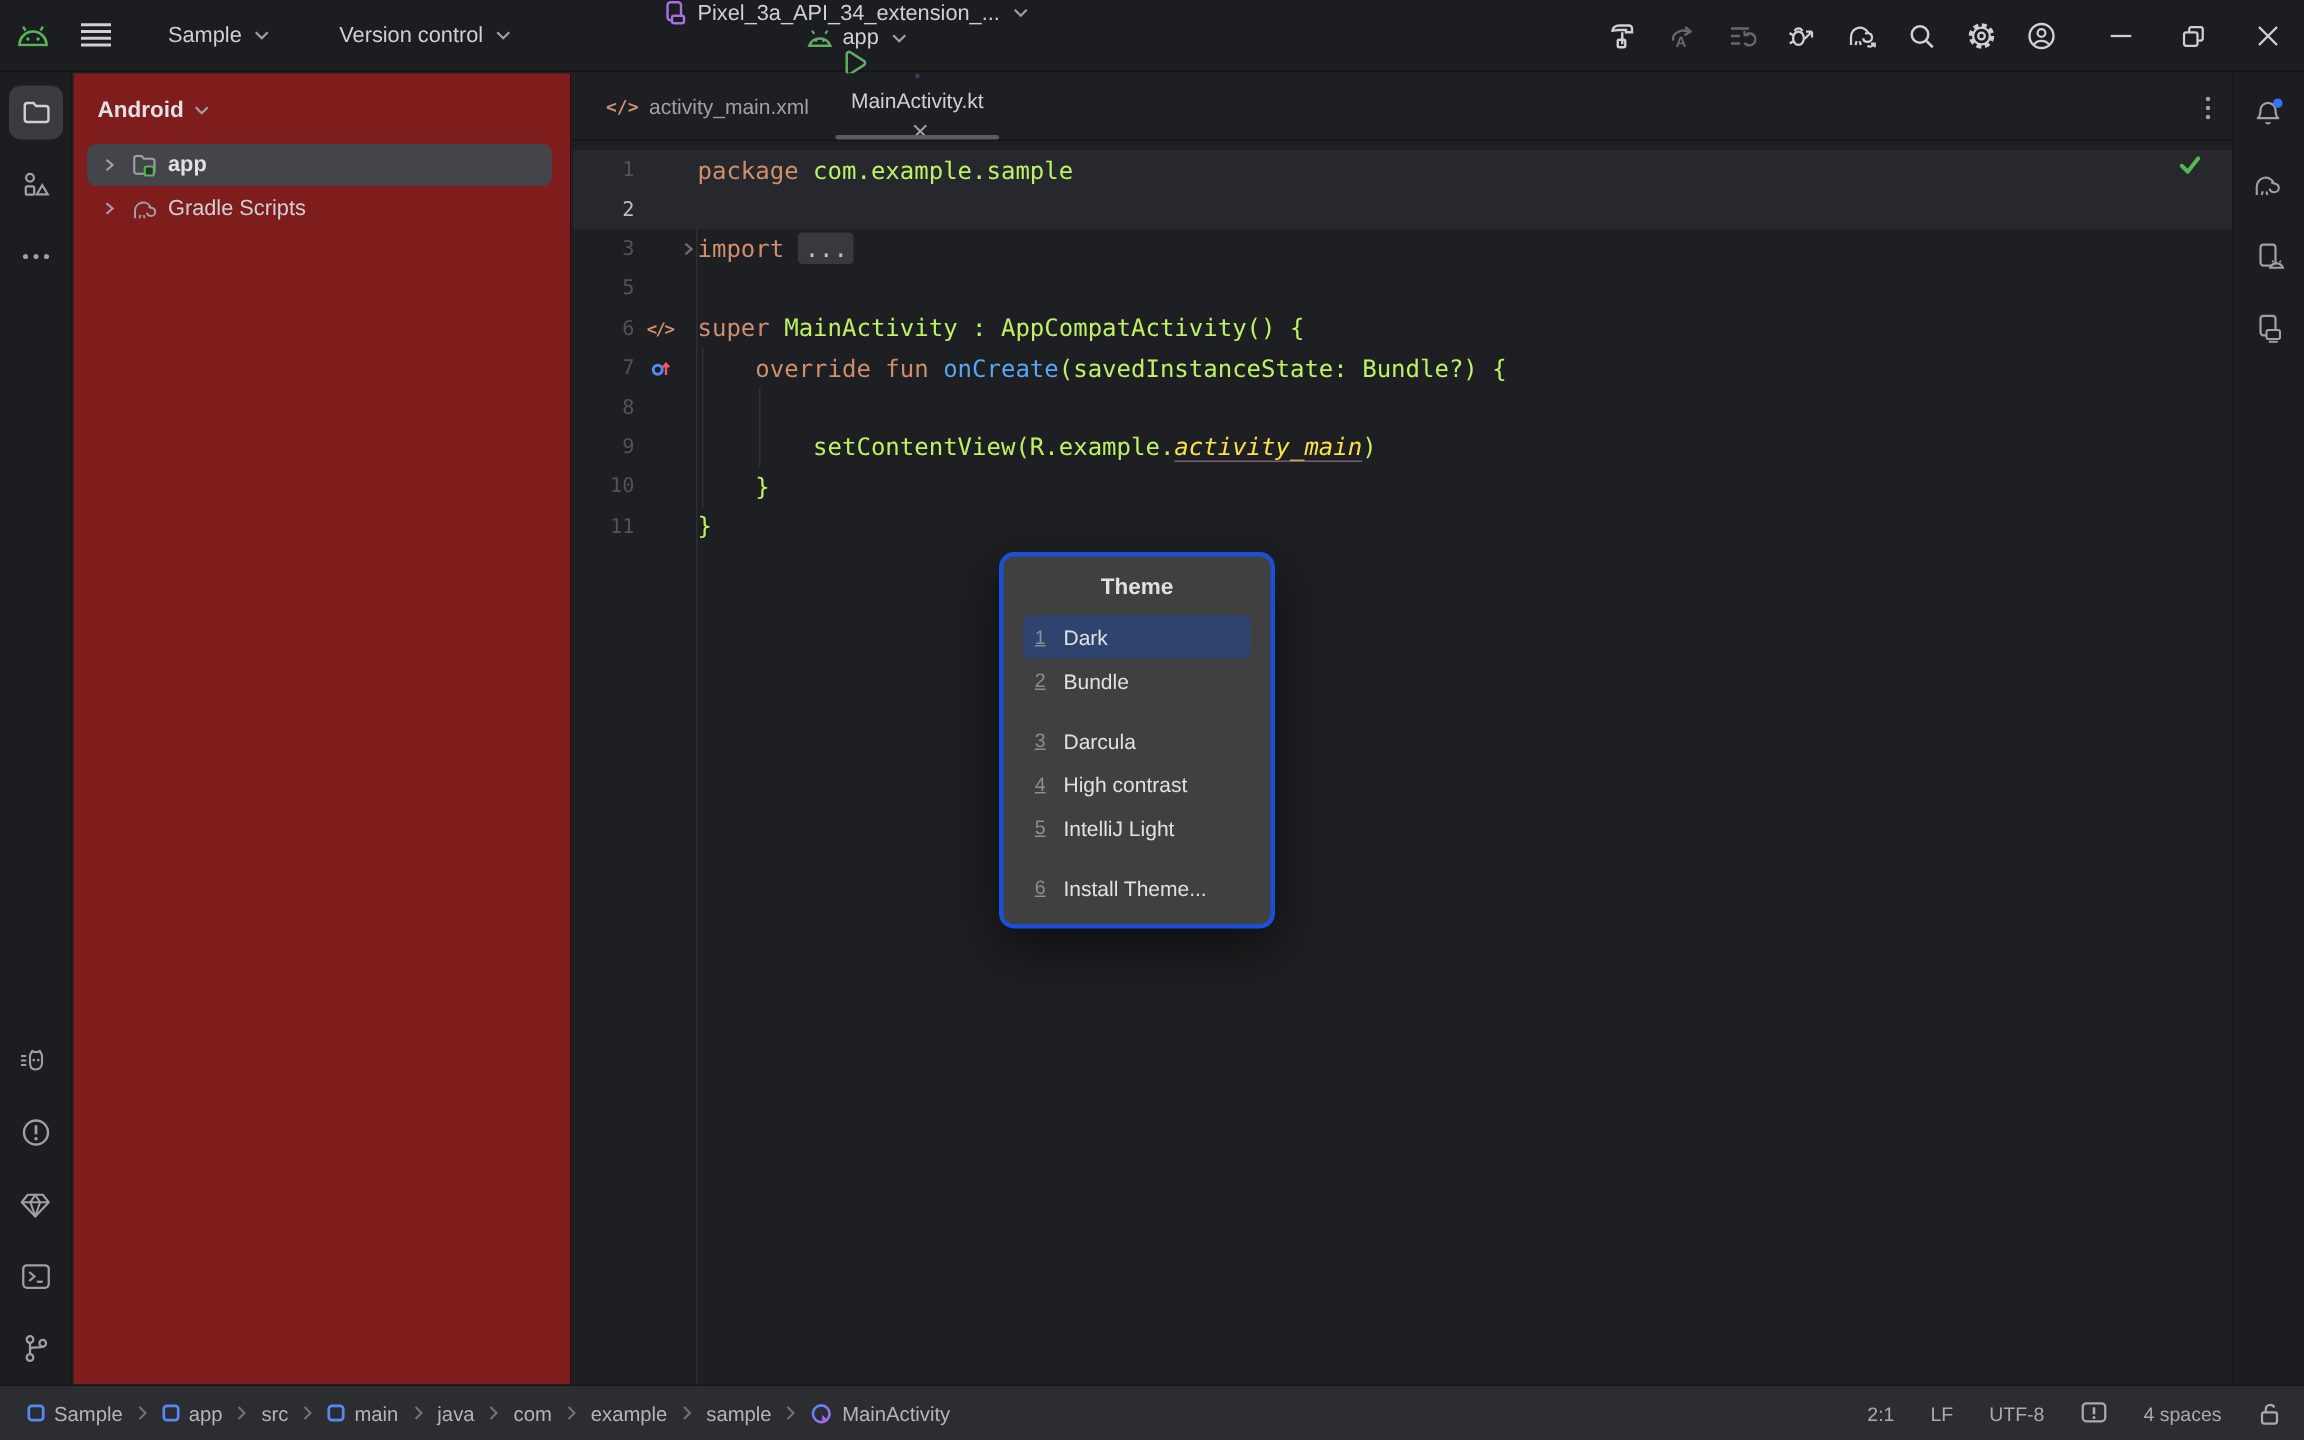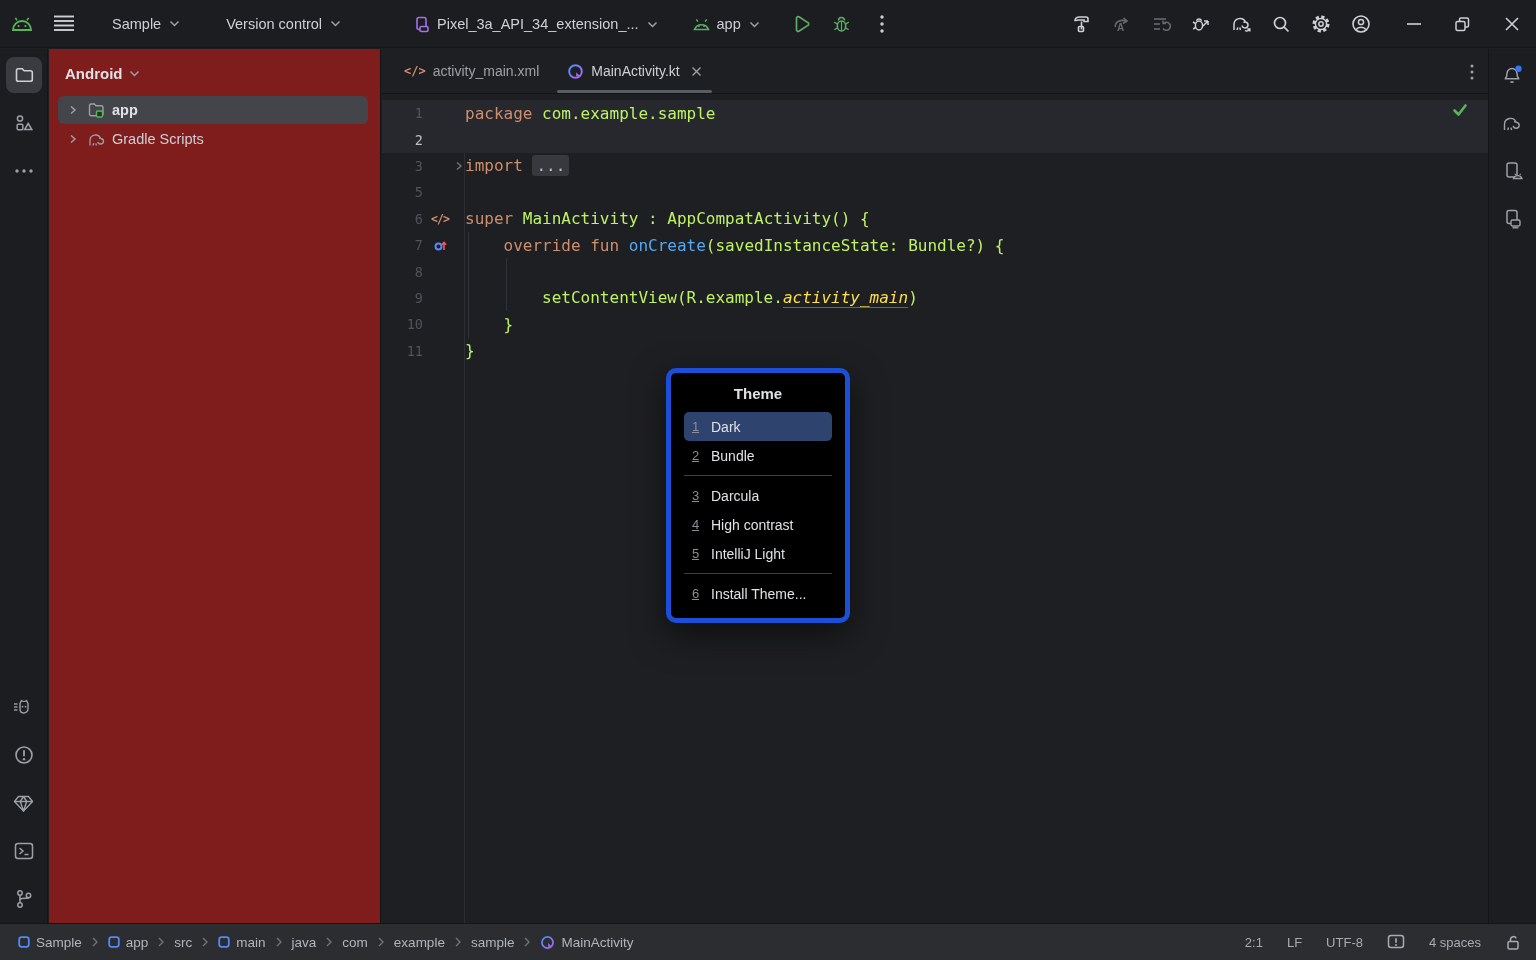--- a/index.html
+++ b/index.html
@@ -9,21 +9,21 @@
 
   
   .toolbar { position:absolute; top:0; left:0; width:1536px; height:48px;
              background:#1b1d21; border-bottom:1px solid #131417;
              display:flex; align-items:center; }
   .tb-left { display:flex; align-items:center; height:100%; }
   .tb-btn { display:flex; align-items:center; gap:6px; padding:0 10px; height:34px;
             border-radius:6px; color:#ced0d6; font-size:14.5px; cursor:default; }
   .logo-box { width:44px; display:flex; justify-content:center; }
   .burger-box { width:46px; display:flex; justify-content:center; }
-  .tb-center { position:absolute; left:404px; top:0; height:48px; display:flex; align-items:center; }
+  .tb-center { position:absolute; left:432px; top:0; height:48px; display:flex; align-items:center;flex-direction:column; }
   .tb-right { position:absolute; right:0; top:0; height:48px; display:flex; align-items:center; padding-right:0; }
   .icon-btn { width:40px; height:40px; display:flex; align-items:center; justify-content:center; border-radius:6px; }
   .win-btn { width:49px; height:48px; display:flex; align-items:center; justify-content:center; }
   .chev { margin-left:2px; }
   .dim { opacity:.42; }
 
   
   .strip { position:absolute; top:49px; bottom:37px; width:48px; background:#1b1d21; }
   .strip.left { left:0; border-right:1px solid #141518; }
   .strip.right { right:0; border-left:1px solid #141518; }
@@ -43,21 +43,21 @@
   .tree-row .t-chev { width:20px; display:flex; }
   .tree-row .t-icon { width:24px; display:flex; }
   .tree-row .t-label.bold { font-weight:bold; color:#dfe1e5; }
 
   
   .editor { position:absolute; left:382px; top:49px; right:48px; bottom:37px; background:#1e1f22; }
   .tabbar { height:45px; display:flex; align-items:stretch; border-bottom:1px solid #141518;
             background:#1e1f22; padding-left:8px; position:relative; }
   .tab { display:flex; align-items:center; gap:7px; padding:0 14px; font-size:14px;
          color:#9da0a6; position:relative; }
-  .tab.active { color:#ced0d6; }
+  .tab.active { color:#ced0d6;flex-direction:column; }
   .tab.active .underline { position:absolute; left:4px; right:4px; bottom:0; height:3px;
                            background:#5a5d63; border-radius:3px; }
   .tab .xml-glyph { font-family:"DejaVu Sans Mono", monospace; font-size:12px; font-weight:bold; color:#cf8e6d; }
   .tab-close { margin-left:4px; display:flex; }
   .tabbar-kebab { position:absolute; right:14px; top:0; height:45px; display:flex; align-items:center; }
 
   .code-area { position:relative; padding-top:6px; height:calc(100% - 45px);
                font-family:"DejaVu Sans Mono", monospace; font-size:16px; }
   .gutter-line { position:absolute; left:82px; top:6px; bottom:0; width:1px; background:#2c2e33; }
   .editor-line { display:flex; height:26.4px; align-items:center; position:relative; }
@@ -72,22 +72,22 @@
   .seg-pl { color:#bef264; }
   .seg-res { color:#fde047; font-style:italic; text-decoration:underline;
              text-decoration-color:#7d5a74; text-underline-offset:4px; }
   .seg-fold { background:#37393e; border-radius:3px; padding:1px 4px; color:#bcbec4; }
   .gut-layout { font-size:11.5px; font-weight:bold; color:#cf8e6d; letter-spacing:-1px; }
   .indent-guide { position:absolute; width:1px; background:#2f3238; }
   .inspect-widget { position:absolute; top:5px; right:14px; width:28px; height:22px;
                     display:flex; align-items:center; justify-content:center; border-radius:5px; }
 
   
-  .popup { position:absolute; left:666px; top:368px; width:184px; background:#000000;
-           border:5px solid #1d4ed8; border-radius:10px; z-index:50;
+  .popup { position:absolute; left:666px; top:368px; width:184px; background:#404040;
+           border:3px solid #1d4ed8; border-radius:10px; z-index:50;
            box-shadow:0 12px 34px rgba(0,0,0,.55); padding:10px 0 10px; }
   .popup-title { text-align:center; font-size:15px; font-weight:bold; color:#dfe1e5;
                  padding:2px 0 10px; }
   .pp-item { height:29px; margin:0 13px; padding:0 7px; border-radius:5px;
              display:flex; align-items:center; gap:11px; font-size:14px; color:#dfe1e5; }
   .pp-item.selected { background:#2e436e; }
   .pp-key { font-size:13px; color:#8c8e96; text-decoration:underline; width:9px; text-align:center; }
   .pp-sep { height:1px; background:#3c3e44; margin:5px 13px; }
 
   

